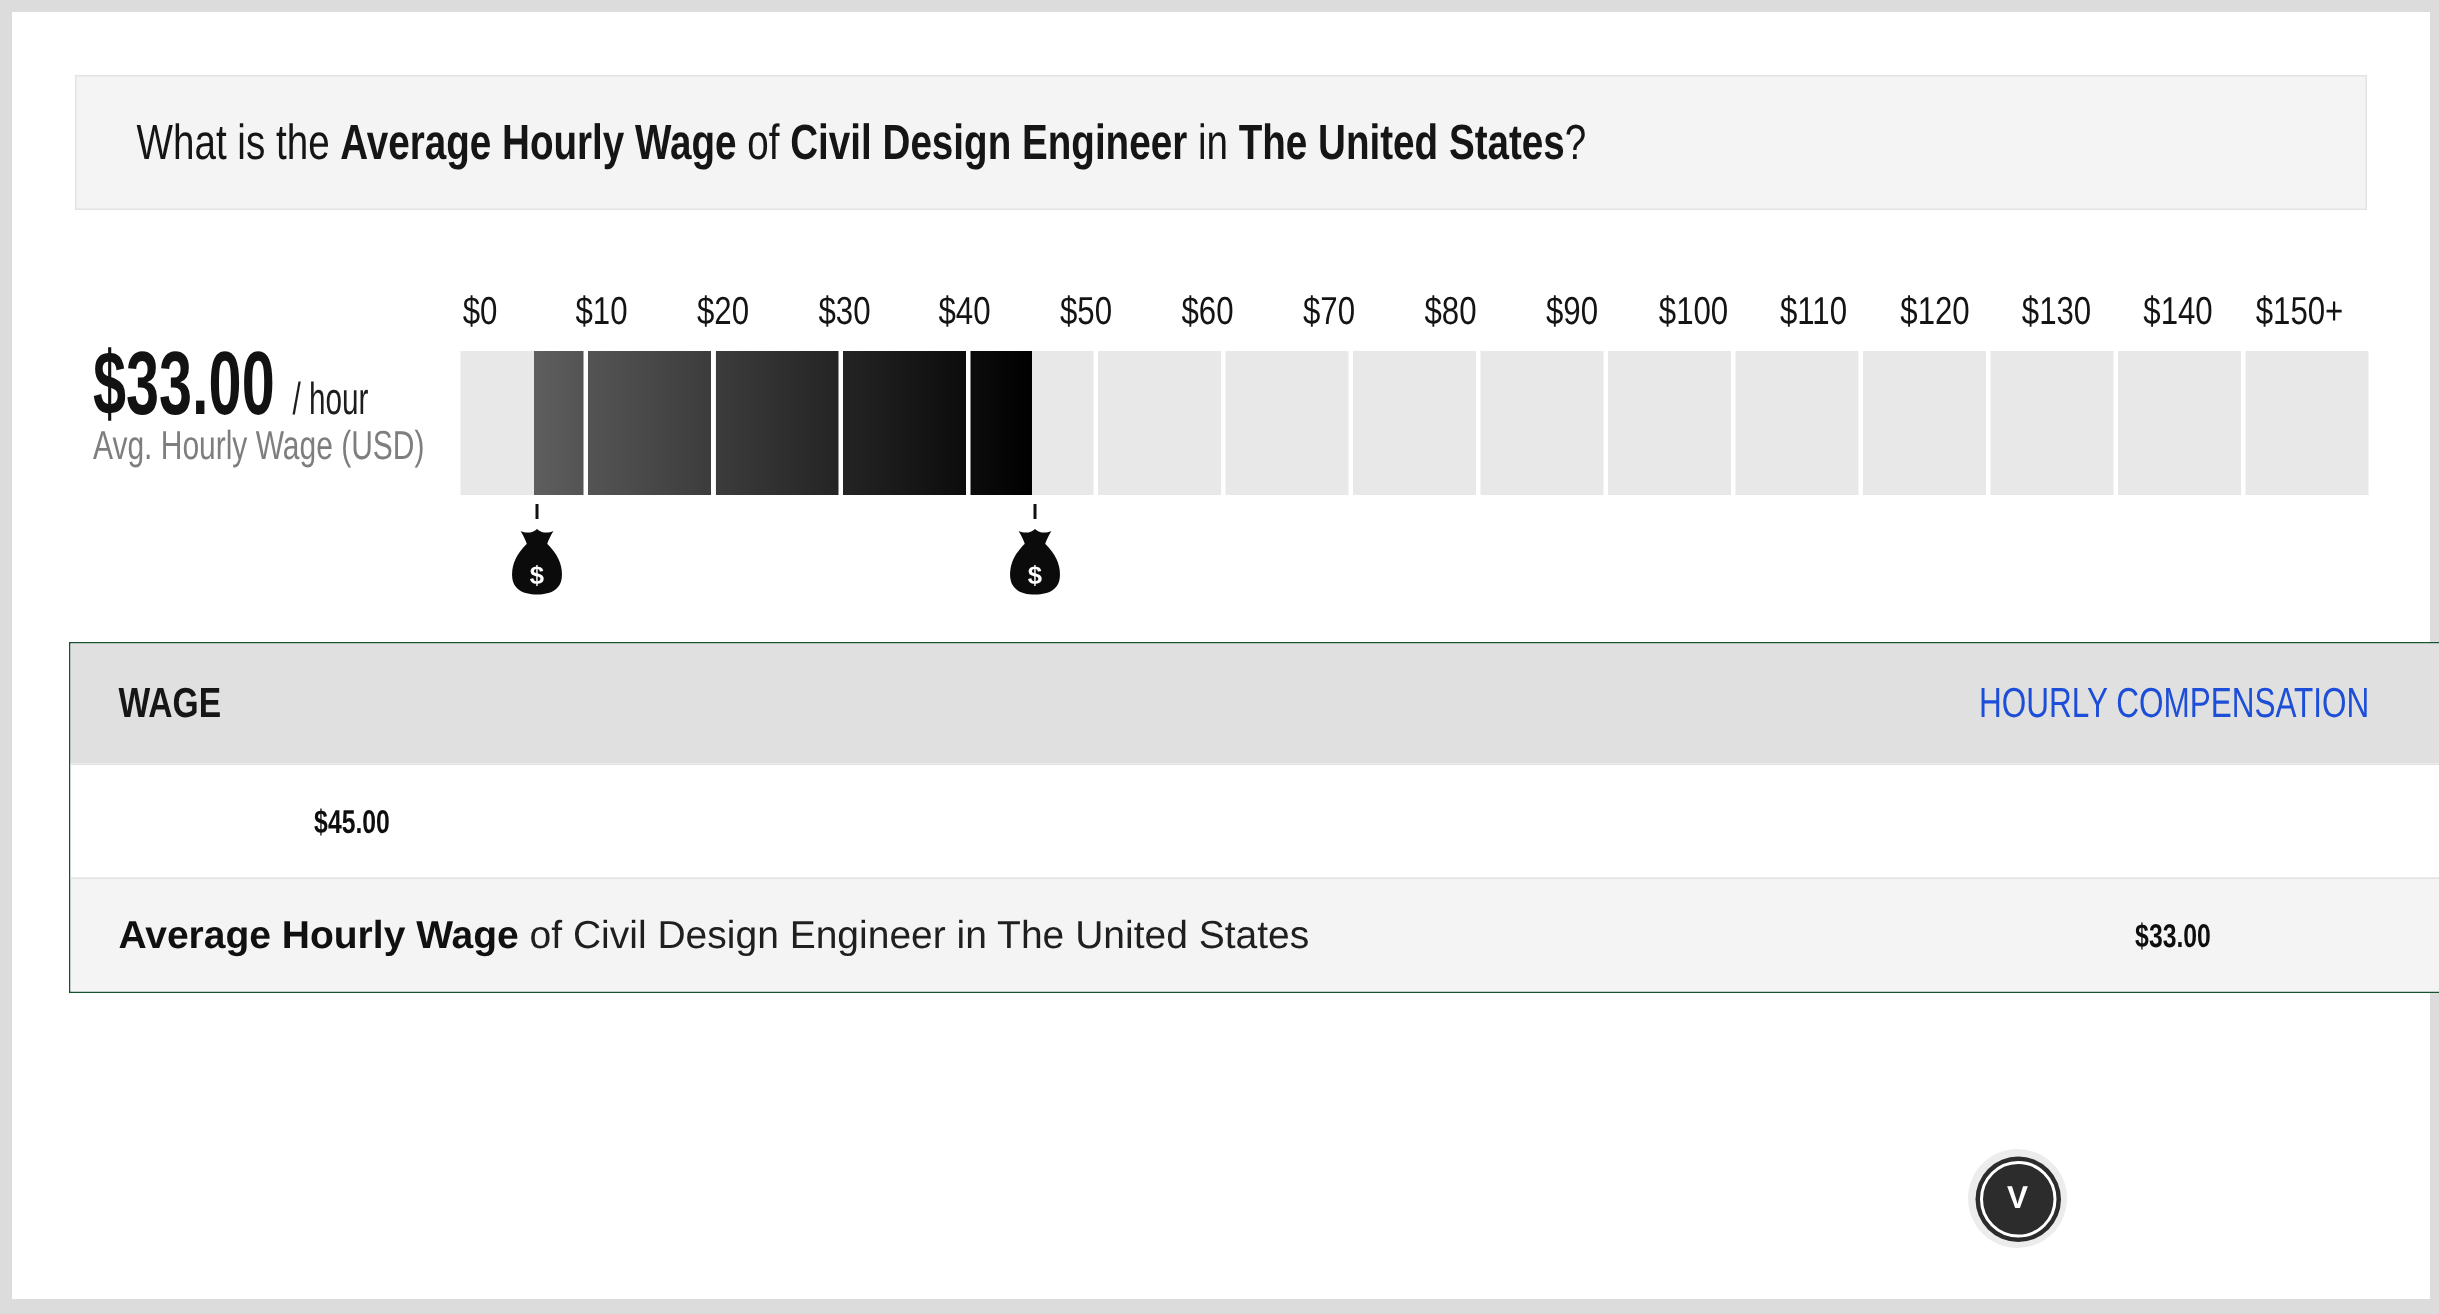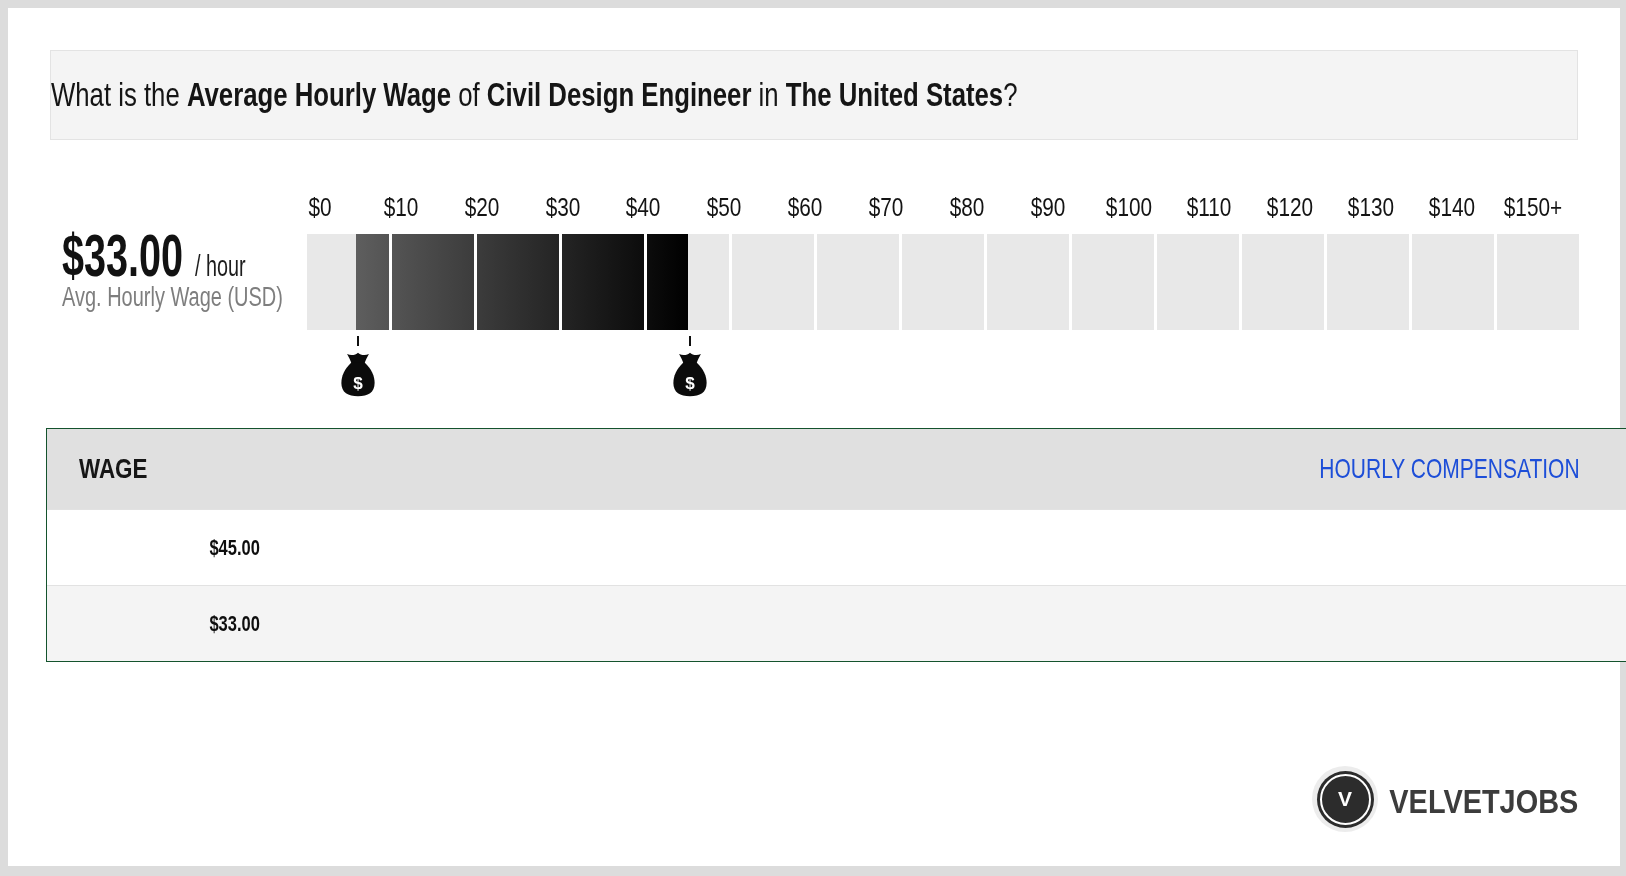--- a/index.html
+++ b/index.html
@@ -7,21 +7,21 @@
          font-family:"Liberation Sans","DejaVu Sans",sans-serif;overflow:hidden;}
   .card{position:absolute;left:8px;top:8px;width:1612px;height:858px;background:#ffffff;}
 
   
   .cond{display:inline-block;white-space:nowrap;transform:scaleX(var(--sx,0.8));}
   .o-l{transform-origin:0 50%;}
   .o-c{transform-origin:50% 50%;}
   .o-r{transform-origin:100% 50%;}
 
   .title-box{position:absolute;left:50px;top:50px;width:1528px;height:90px;background:#f4f4f4;
-             border:1px solid #e3e3e3;box-sizing:border-box;display:flex;align-items:center;}
+             border:1px solid #e3e3e3;box-sizing:border-box;display:flex;align-items:center;padding-left:40px;}
   .title{font-size:33px;color:#151515;font-weight:400;}
   .title b{font-weight:700;}
 
   .value-line{position:absolute;left:62px;top:226px;}
   .value-row{display:flex;align-items:baseline;gap:18px;}
   .value-main{font-size:60px;font-weight:700;color:#121212;line-height:1;}
   .value-suffix{font-size:30px;font-weight:400;color:#1d1d1d;}
   .value-caption{position:absolute;left:62px;top:282px;font-size:27px;color:#7e7e7e;}
 
   .ticks{position:absolute;left:307px;top:192px;width:1272px;height:28px;}
@@ -135,27 +135,25 @@
       </span>
       <span class="th-comp">
         <span class="cond o-c" style="--sx:0.75">HOURLY COMPENSATION</span>
       </span>
     </div>
     <div>
         <div class="trow">
           <span class="tcell-value"><span class="cond o-c" style="--sx: 0.75;">$45.00</span></span>
         </div>
         <div class="trow alt">
+          <span class="tcell-label"><b>Average Hourly Wage</b> of Civil Design Engineer in The United States</span>
           <span class="tcell-value"><span class="cond o-c" style="--sx: 0.75;">$33.00</span></span>
         </div>
       </div>
   </div>
 
   <div class="logo-halo">
     <div class="logo-circle">
       <span class="logo-ring"></span>
       <span class="logo-v">V</span>
     </div>
   </div>
-  <div class="logo-text">
-    <span class="cond o-r" style="--sx:0.85">VELVETJOBS</span>
-  </div>
 </div>
 
 </body></html>

